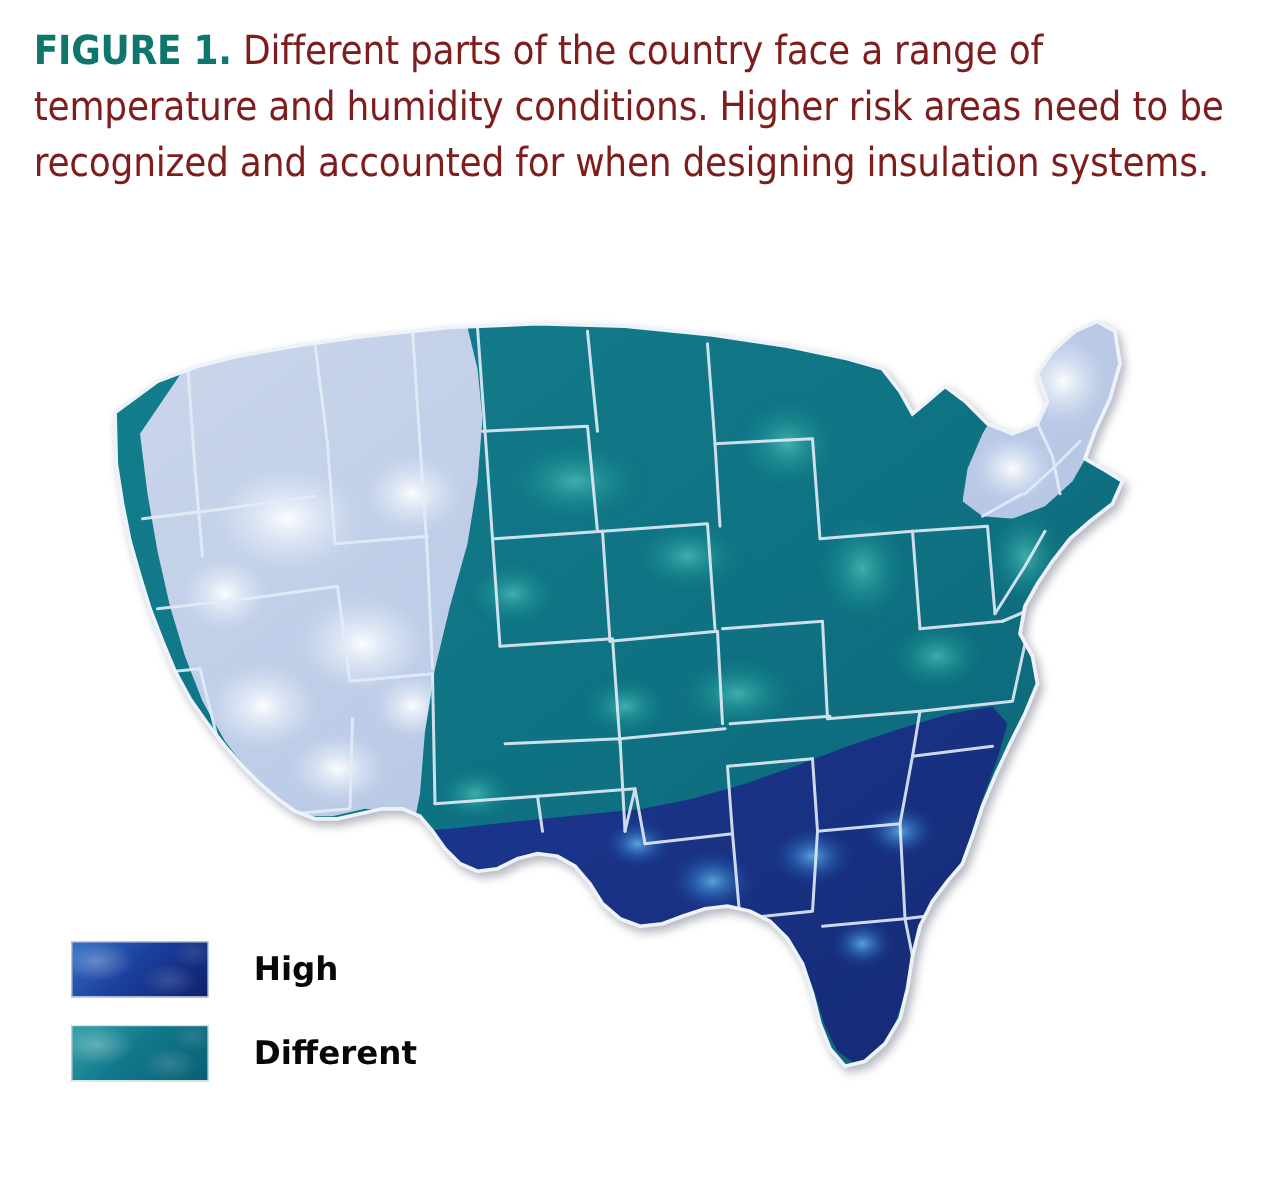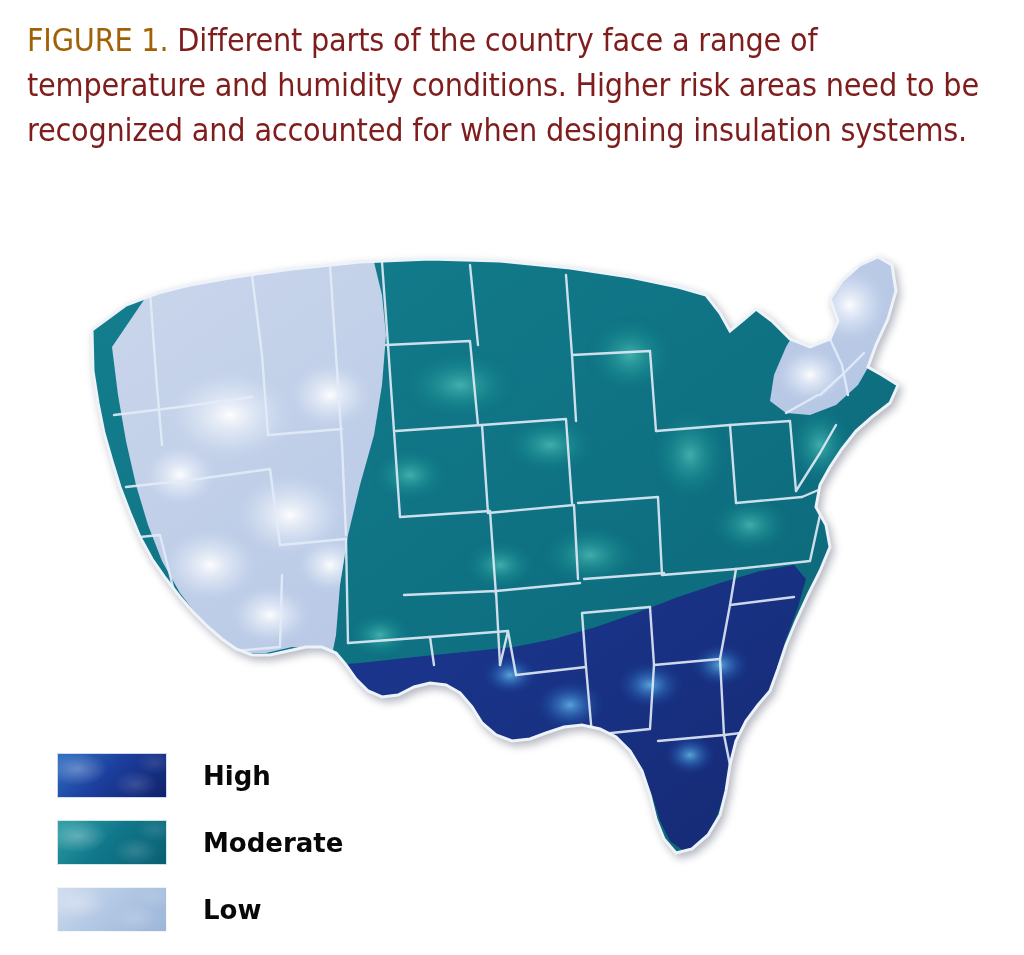--- a/index.html
+++ b/index.html
@@ -22,22 +22,22 @@
     top: 18px;
     width: 960px;
     font-size: 32px;
     line-height: 45px;
     color: #4d4896;
     letter-spacing: -0.2px;
     font-family: "DejaVu Sans", sans-serif;
     font-stretch: condensed;
   }
   #figure-caption .fig-label {
-    font-weight: normal;
-    color: #a16207;
+    font-weight: bold;
+    color: #0f766e;
     font-family: "DejaVu Sans", sans-serif;
   }
   #figure-caption .fig-text {
     color: #7f1d1d;
   }
 
   
   #map-figure {
     position: absolute;
     left: 0;
@@ -344,22 +344,18 @@
 
   <div id="map-legend">
 
     <div class="legend-row">
       <span class="legend-swatch" id="sw-high" style="background: linear-gradient(135deg, rgb(47, 111, 196) 0%, rgb(28, 63, 158) 45%, rgb(16, 33, 107) 100%);"></span>
       <span class="legend-label">High</span>
     </div>
 
     <div class="legend-row">
       <span class="legend-swatch" id="sw-moderate" style="background: linear-gradient(135deg, rgb(47, 160, 166) 0%, rgb(17, 120, 139) 45%, rgb(10, 95, 115) 100%);"></span>
-      <span class="legend-label">Moderate</span>
+      <span class="legend-label">Different</span>
     </div>
 
-    <div class="legend-row">
-      <span class="legend-swatch" id="sw-low" style="background: linear-gradient(135deg, rgb(207, 220, 239) 0%, rgb(179, 200, 228) 45%, rgb(157, 182, 216) 100%);"></span>
-      <span class="legend-label">Low</span>
-    </div>
 
   </div>
 </div>
 
 </body></html>

